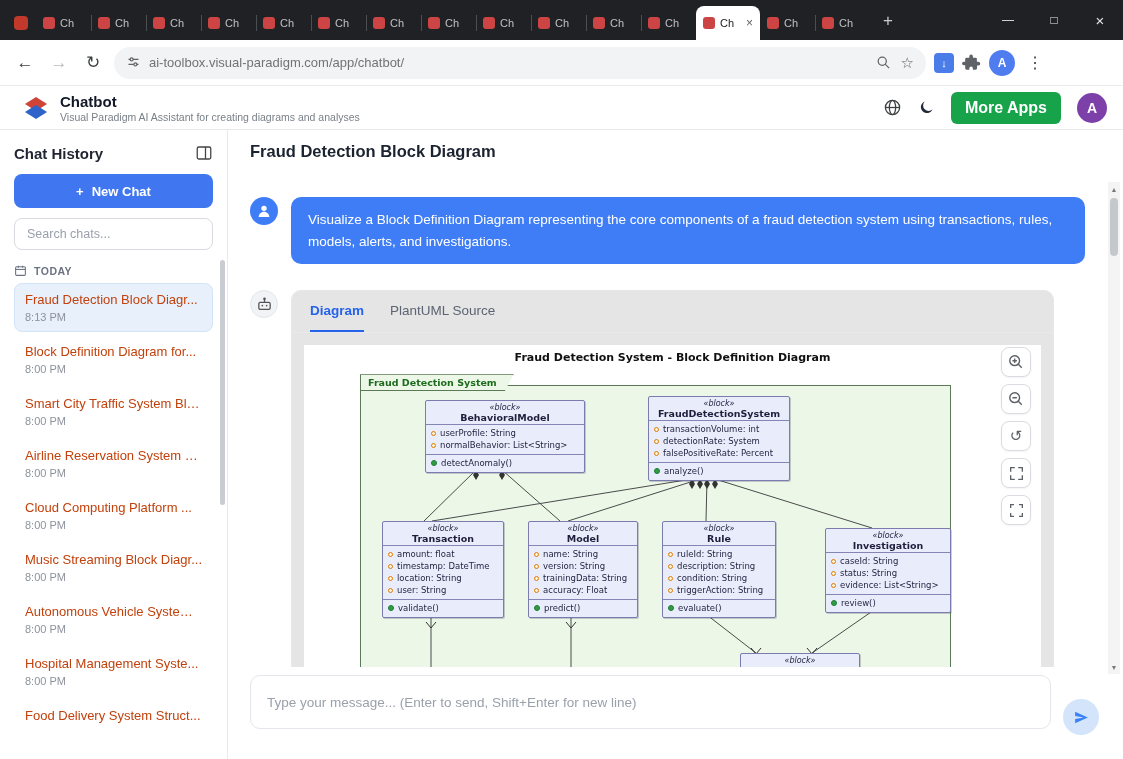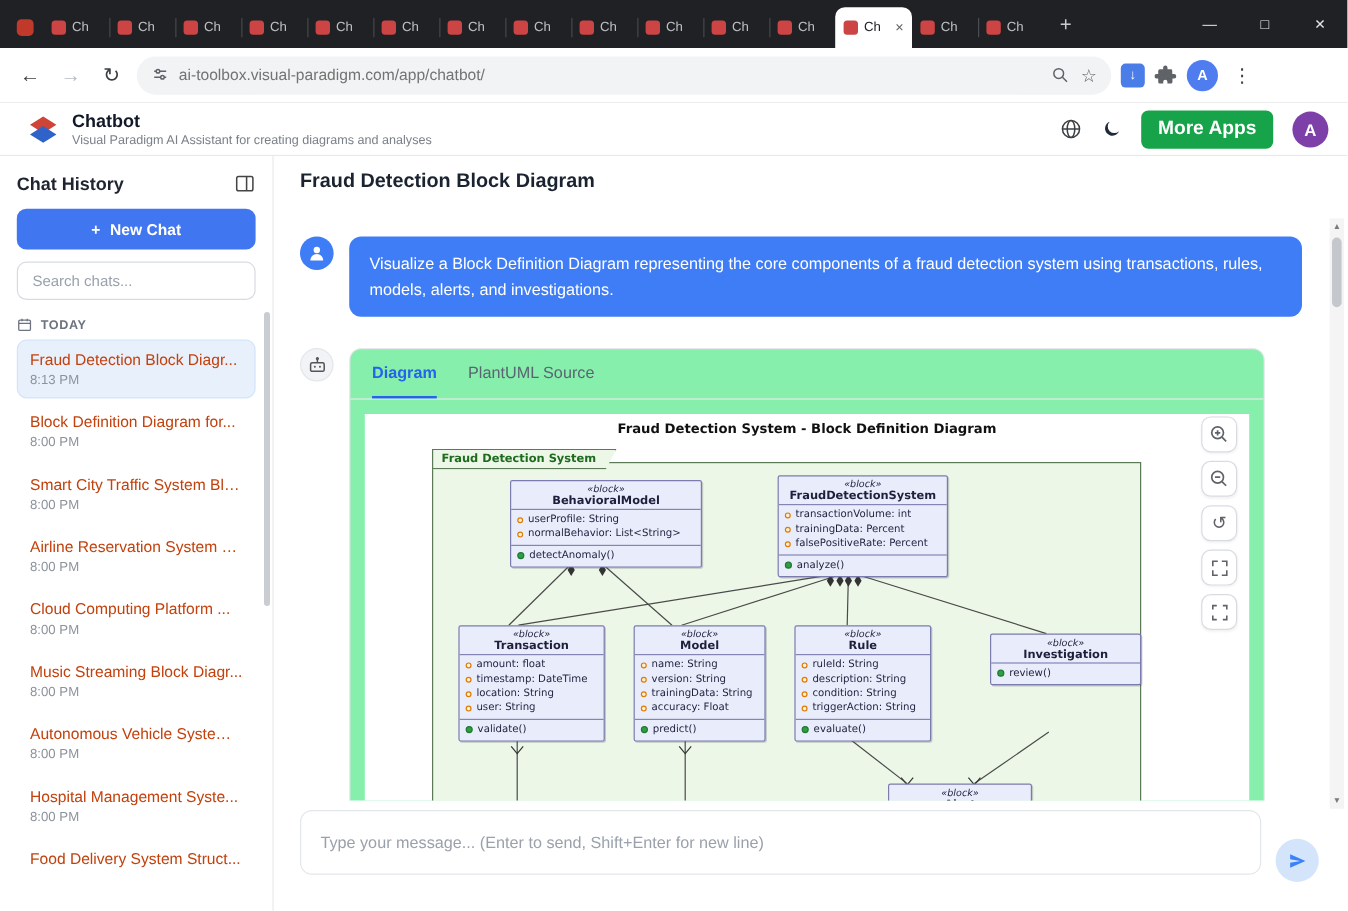--- a/index.html
+++ b/index.html
@@ -69,21 +69,21 @@
   .page-title { font-size:16.5px; font-weight:bold; color:#1b2330; }
   .chat-viewport { margin-top:14px; height:492px; overflow:hidden; position:relative; }
   .msg-row { display:flex; align-items:flex-start; }
   .msg-row.user { margin-top:22px; }
   .msg-row.bot { margin-top:26px; }
   .msg-avatar { width:28px; height:28px; border-radius:50%; flex:none; display:flex; align-items:center; justify-content:center; }
   .msg-avatar.user { background:#3f7df6; }
   .msg-avatar.bot { background:#f1f3f6; border:1px solid #e3e6ea; }
   .bubble { margin-left:13px; margin-right:38px; background:#3f7df6; color:#fff; border-radius:10px; padding:12px 17px;
     font-size:13.5px; line-height:1.6; flex:1; }
-  .card { margin-left:13px; width:763px; background:#86efac; border:1px solid #e5e7eb; border-radius:10px; overflow:hidden; }
+  .card { margin-left:13px; width:763px; background:#e5e5e5; border:1px solid #e5e7eb; border-radius:10px; overflow:hidden; }
   .card-tabs { display:flex; gap:26px; padding:0 18px; border-bottom:1px solid #e7e9ec; height:42px; }
   .card-tab { display:flex; align-items:center; font-size:13.5px; color:#5b6472; border-bottom:2px solid transparent; cursor:pointer; }
   .card-tab.selected { color:#2563eb; border-bottom-color:#2563eb; font-weight:bold; }
   .diagram-wrap { position:relative; padding:12px; }
   .canvas { position:relative; width:737px; height:327px; overflow:hidden; background:#fff; font-family:"DejaVu Sans", sans-serif; }
   .dg-title { text-align:center; font-size:11px; font-weight:bold; color:#111; padding-top:6px; position:relative; z-index:3; }
   .pkg-frame { position:absolute; left:56px; top:40px; width:591px; height:360px; background:#edf7e8; border:1.5px solid #5a7a55; }
   .pkg-label { position:absolute; left:56px; top:29px; padding:2px 16px 2px 7px; background:#edf7e8; border:1.5px solid #5a7a55;
     font-size:9.5px; font-weight:bold; color:#1e6b1e; z-index:2;
     clip-path:polygon(0 0, 100% 0, calc(100% - 9px) 100%, 0 100%); }
@@ -442,21 +442,21 @@
                     </div>
                     <div class="uml-attrs">
 
                         <div class="uml-row">
                           <span class="dot a"></span>
                           <span>transactionVolume: int</span>
                         </div>
 
                         <div class="uml-row">
                           <span class="dot a"></span>
-                          <span>trainingData: Percent</span>
+                          <span>detectionRate: System</span>
                         </div>
 
                         <div class="uml-row">
                           <span class="dot a"></span>
                           <span>falsePositiveRate: Percent</span>
                         </div>
                       </div>
                     <div class="uml-ops">
 
                         <div class="uml-row">
@@ -572,20 +572,37 @@
                           <span>evaluate()</span>
                         </div>
                       </div>
                   </div>
 
                   <div class="uml-block investigation">
                     <div class="uml-head">
                       <div class="uml-stereo">«block»</div>
                       <div class="uml-name">Investigation</div>
                     </div>
+                    <div class="uml-attrs">
+
+                        <div class="uml-row">
+                          <span class="dot a"></span>
+                          <span>caseId: String</span>
+                        </div>
+
+                        <div class="uml-row">
+                          <span class="dot a"></span>
+                          <span>status: String</span>
+                        </div>
+
+                        <div class="uml-row">
+                          <span class="dot a"></span>
+                          <span>evidence: List&lt;String&gt;</span>
+                        </div>
+                      </div>
                     <div class="uml-ops">
 
                         <div class="uml-row">
                           <span class="dot o"></span>
                           <span>review()</span>
                         </div>
                       </div>
                   </div>
 
                   <div class="uml-block alert">

